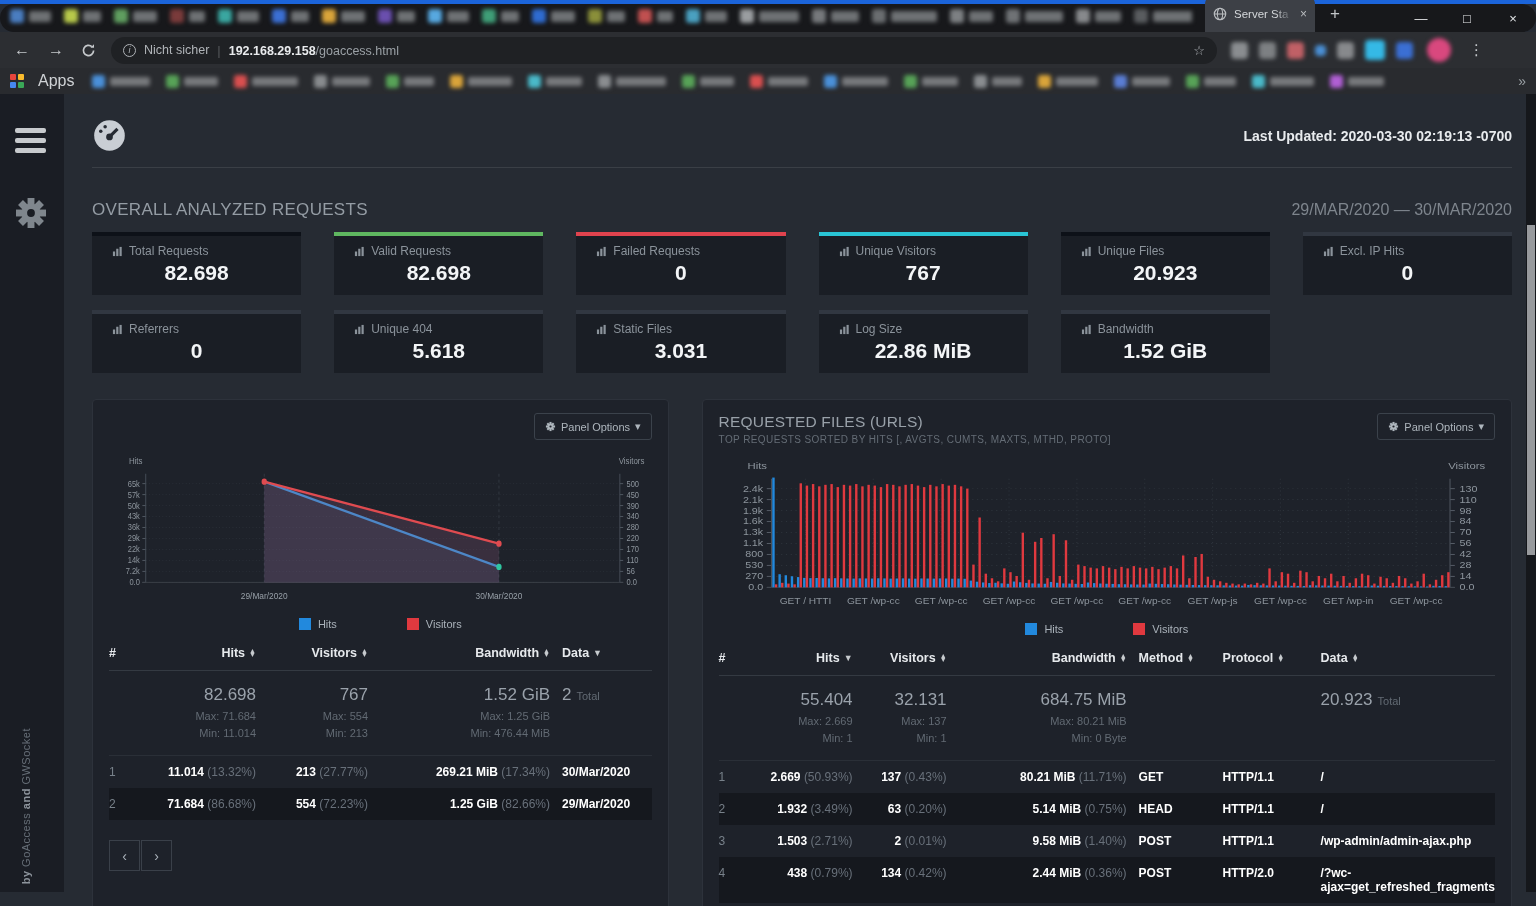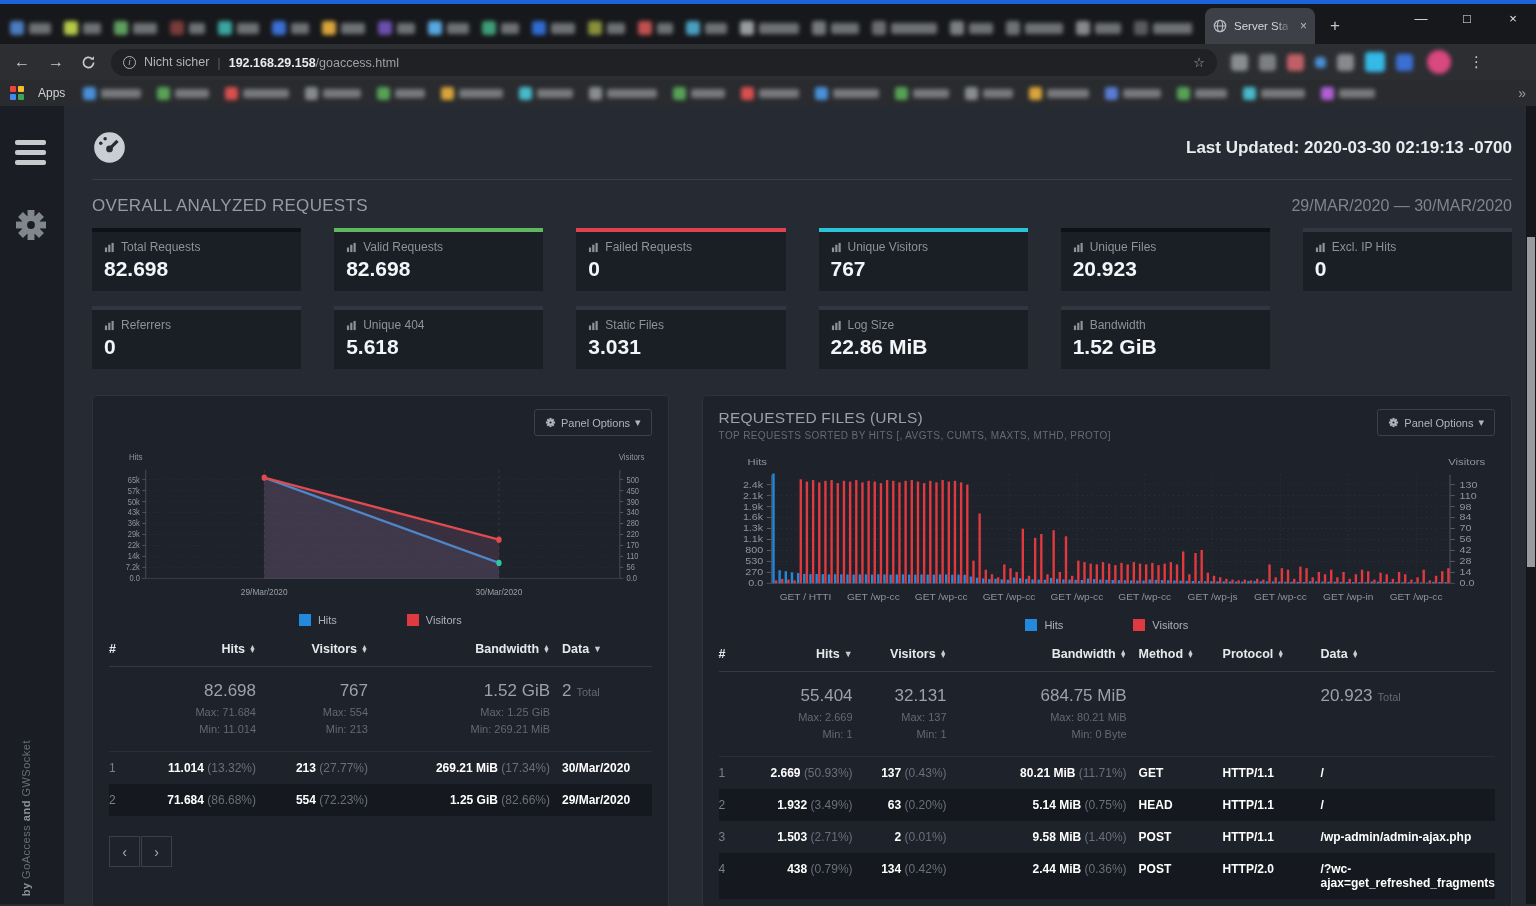--- a/index.html
+++ b/index.html
@@ -2,21 +2,21 @@
 <html><head>
 <meta charset="utf-8">
 <style>
   * { margin:0; padding:0; box-sizing:border-box; }
   html,body { width:1536px; height:906px; overflow:hidden; background:#262b33;
               font-family:"Liberation Sans","DejaVu Sans",sans-serif; }
   .win { width:1536px; height:906px; position:relative; }
 
   
   .top-strip { height:4px; background:#1b64da; }
-  .tab-bar { height:40px; background:#17181b; display:flex; align-items:flex-end; position:relative; }
+  .tab-bar { height:28px; background:#17181b; display:flex; align-items:flex-end; position:relative;border-radius:21px; }
   .tab-deco { display:flex; align-items:center; gap:13px; padding:0 8px 9px 10px; width:1192px;
               overflow:hidden; filter:blur(2.2px); }
   .tab-blob { display:flex; align-items:center; gap:5px; flex:none; }
   .tab-blob .fav { width:14px; height:14px; border-radius:3px; }
   .tab-blob .ttl { height:11px; border-radius:2px; background:#6e7174; }
   .active-tab { position:absolute; left:1205px; bottom:0; width:110px; height:36px;
                 background:#3d4046; border-radius:8px 8px 0 0; display:flex; align-items:center;
                 gap:7px; padding:0 8px; }
   .active-tab .title { color:#d4d7da; font-size:11.5px; white-space:nowrap; overflow:hidden; flex:1;
                        -webkit-mask-image:linear-gradient(90deg,#000 70%,transparent); }
@@ -37,49 +37,49 @@
   .url-path { color:#9aa0a5; font-size:12.5px; }
   .omni-star { margin-left:auto; color:#aeb2b6; font-size:13px; }
   .ext-deco { display:flex; align-items:center; gap:11px; filter:blur(2px); }
   .ext-deco i { display:block; border-radius:4px; }
   .avatar { width:24px; height:24px; border-radius:50%; background:#d9487e; filter:blur(2px); }
   .kebab { color:#c3c6c9; font-size:15px; padding:0 4px; }
 
   .bookmarks { height:26px; background:#292b2f; display:flex; align-items:center; padding:0 10px; gap:14px; }
   .apps-grid { width:14px; height:14px; display:grid; grid-template-columns:6px 6px; grid-gap:2px; }
   .apps-grid i { width:6px; height:6px; border-radius:1px; }
-  .apps-label { color:#cfd2d5; font-size:12px; margin-right:4px; }
+  .apps-label { color:#cfd2d5; font-size:16px; margin-right:4px; }
   .bm-deco { display:flex; align-items:center; gap:16px; flex:1; overflow:hidden; filter:blur(2px); }
   .bm-item { display:flex; align-items:center; gap:5px; flex:none; }
   .bm-item .fav { width:13px; height:13px; border-radius:3px; }
   .bm-item .txt { height:9px; border-radius:2px; background:#77797c; }
   .bm-more { color:#9aa0a5; font-size:14px; }
 
   
   .page { position:relative; height:798px; background:#262b33; display:flex; }
   .sidebar { width:64px; background:#1a1d24; position:relative; flex:none; }
   .hamburger { margin:34px 0 0 15px; }
   .hamburger div { width:31px; height:5px; background:#c7cacd; border-radius:2px; margin-bottom:5px; }
   .side-gear { margin:42px 0 0 13px; }
   .credit { position:absolute; bottom:8px; left:20px; writing-mode:vertical-rl;
             transform:rotate(180deg); font-size:11px; color:#666e77; letter-spacing:.5px; }
   .credit b { color:#8d949c; }
 
   .main { flex:1; padding:0 14px 0 28px; position:relative; }
   .dash-head { display:flex; align-items:center; margin-top:24px; }
   .dash-title { font-size:33px; font-weight:bold; color:#e2e6e9; letter-spacing:-.5px; margin-left:6px; }
-  .last-updated { margin-left:auto; margin-right:10px; color:#e8ebee; font-size:17px; font-weight:bold; }
+  .last-updated { margin-left:auto; margin-right:10px; color:#e8ebee; font-size:14px; font-weight:bold; }
   .head-rule { border:none; border-top:1px solid #3a3f46; margin:14px 10px 0 0; }
 
-  .overview-row { display:flex; align-items:baseline; margin:16px 10px 0 0; }
+  .overview-row { display:flex; align-items:baseline; margin:32px 10px 0 0; }
   .section-title { color:#949ca4; font-size:17px; letter-spacing:.3px; }
   .date-range { margin-left:auto; color:#7e858d; font-size:16px; }
 
   .cards { display:grid; grid-template-columns:repeat(6,1fr); gap:15px 33px; margin:12px 10px 0 0; }
-  .card { background:#1a1e25; border-top:4px solid #313741; padding:8px 12px 10px; min-height:56px; }
+  .card { background:#1a1e25; border-top:4px solid #313741; padding:8px 20px 10px; min-height:56px;text-align:center; }
   .card .lbl { display:flex; align-items:center; gap:6px; color:#8b939b; font-size:12px; }
   .card .val { color:#f3f5f7; font-size:21px; font-weight:bold; margin-top:3px; }
 
   .panels { display:flex; gap:33px; margin:26px 10px 0 0; align-items:flex-start; }
   .panel { flex:1; background:#1e222a; border:1px solid #2d323b; border-radius:4px;
            padding:13px 16px 16px; min-height:520px; }
   .panel-head { display:flex; align-items:flex-start; }
   .panel-title { color:#99a1a9; font-size:15.5px; letter-spacing:.2px; }
   .panel-sub { color:#646c75; font-size:10px; letter-spacing:.4px; margin-top:3px; }
   .panel-opts { margin-left:auto; flex:none; border:1px solid #3b424b; border-radius:3px;
@@ -651,21 +651,21 @@
                   <div class="sum-sub">Min: 11.014</div>
                 </div>
                 <div class="a-r">
                   <div class="sum-main">767</div>
                   <div class="sum-sub">Max: 554</div>
                   <div class="sum-sub">Min: 213</div>
                 </div>
                 <div class="a-r">
                   <div class="sum-main">1.52 GiB</div>
                   <div class="sum-sub">Max: 1.25 GiB</div>
-                  <div class="sum-sub">Min: 269.21 MiB</div>
+                  <div class="sum-sub">Min: 476.44 MiB</div>
                 </div>
                 <div class="a-l">
                   <div class="sum-main">2<span class="sum-total-lbl">Total</span></div>
                 </div>
               </div>
               <div class="drows">
                 <div class="trow drow">
                   <div class="a-l"><span class="idx">1</span></div>
                   <div class="a-r"><span class="v">11.014</span> <span class="pct">(13.32%)</span></div>
                   <div class="a-r"><span class="v">213</span> <span class="pct">(27.77%)</span></div>

